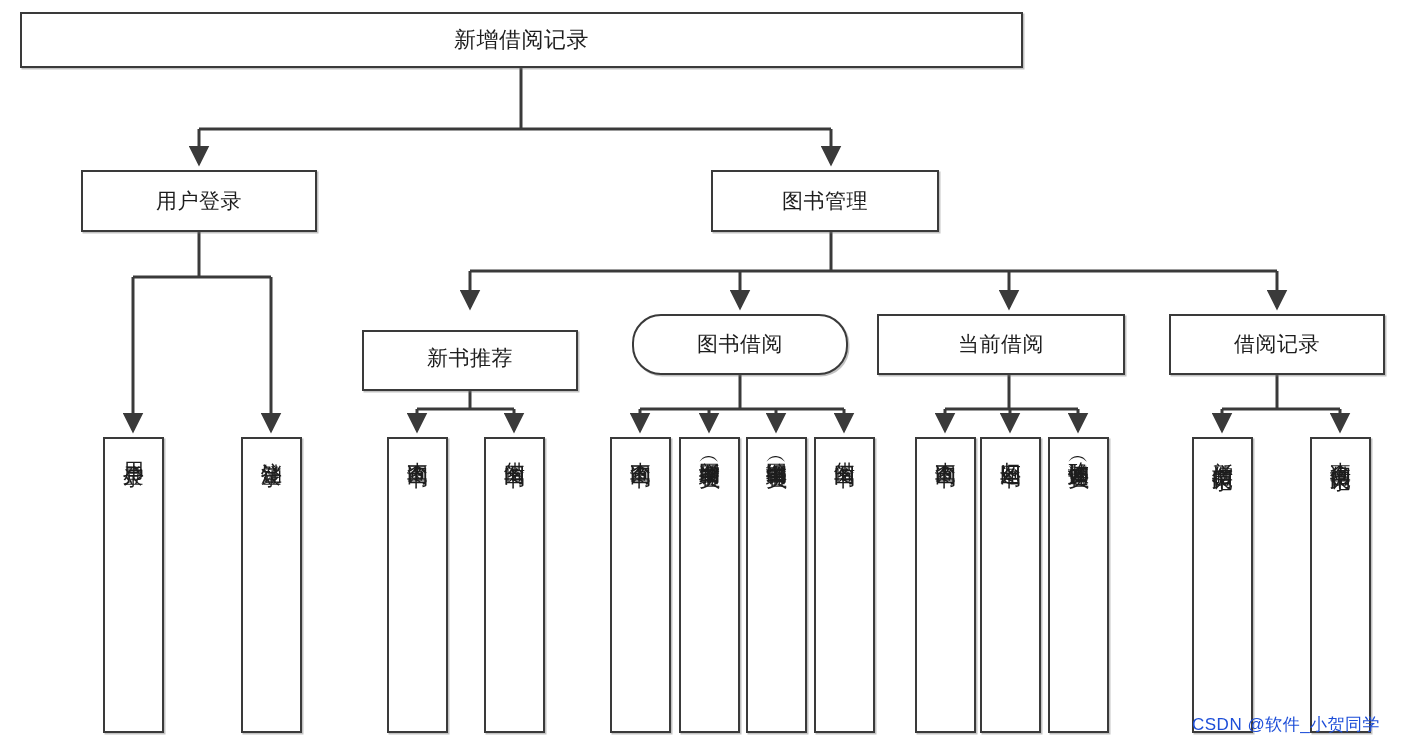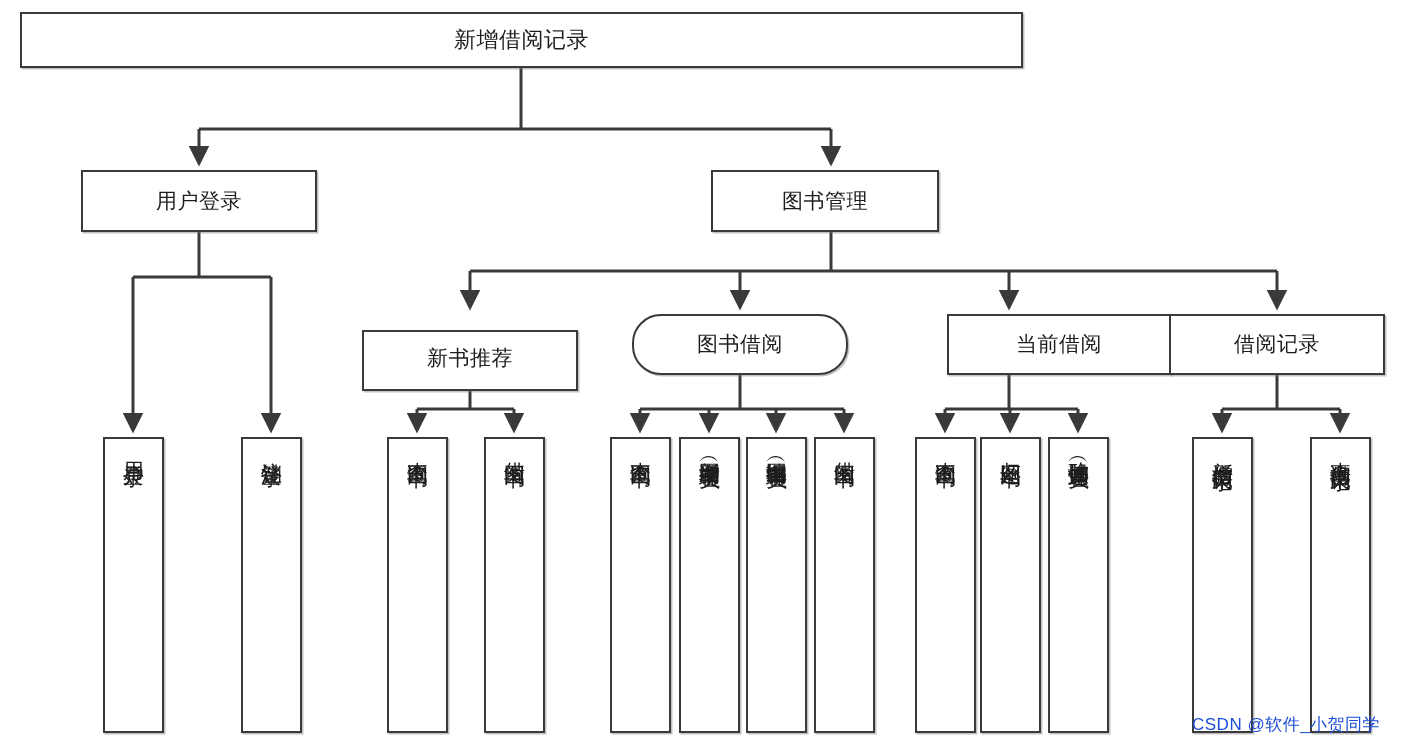--- a/index.html
+++ b/index.html
@@ -141,21 +141,21 @@
   </div>
 
   <div class="node horiz" style="left:362px; top:330px; width:216px; height:61px;font-family:Liberation Mono, monospace;">
     <span class="label">新书推荐</span>
   </div>
 
   <div class="node horiz" style="left:632px; top:314px; width:216px; height:61px;border-radius:29px;">
     <span class="label">图书借阅</span>
   </div>
 
-  <div class="node horiz" style="left:947px; top:314px; width:224px; height:61px;">
+  <div class="node horiz" style="left:877px; top:314px; width:248px; height:61px;">
     <span class="label">当前借阅</span>
   </div>
 
   <div class="node horiz" style="left:1169px; top:314px; width:216px; height:61px;align-items:center;">
     <span class="label">借阅记录</span>
   </div>
 
   <div class="node vert" style="left:103px; top:437px; width:61px; height:296px;">
     <span class="label">用户登录</span>
   </div>

